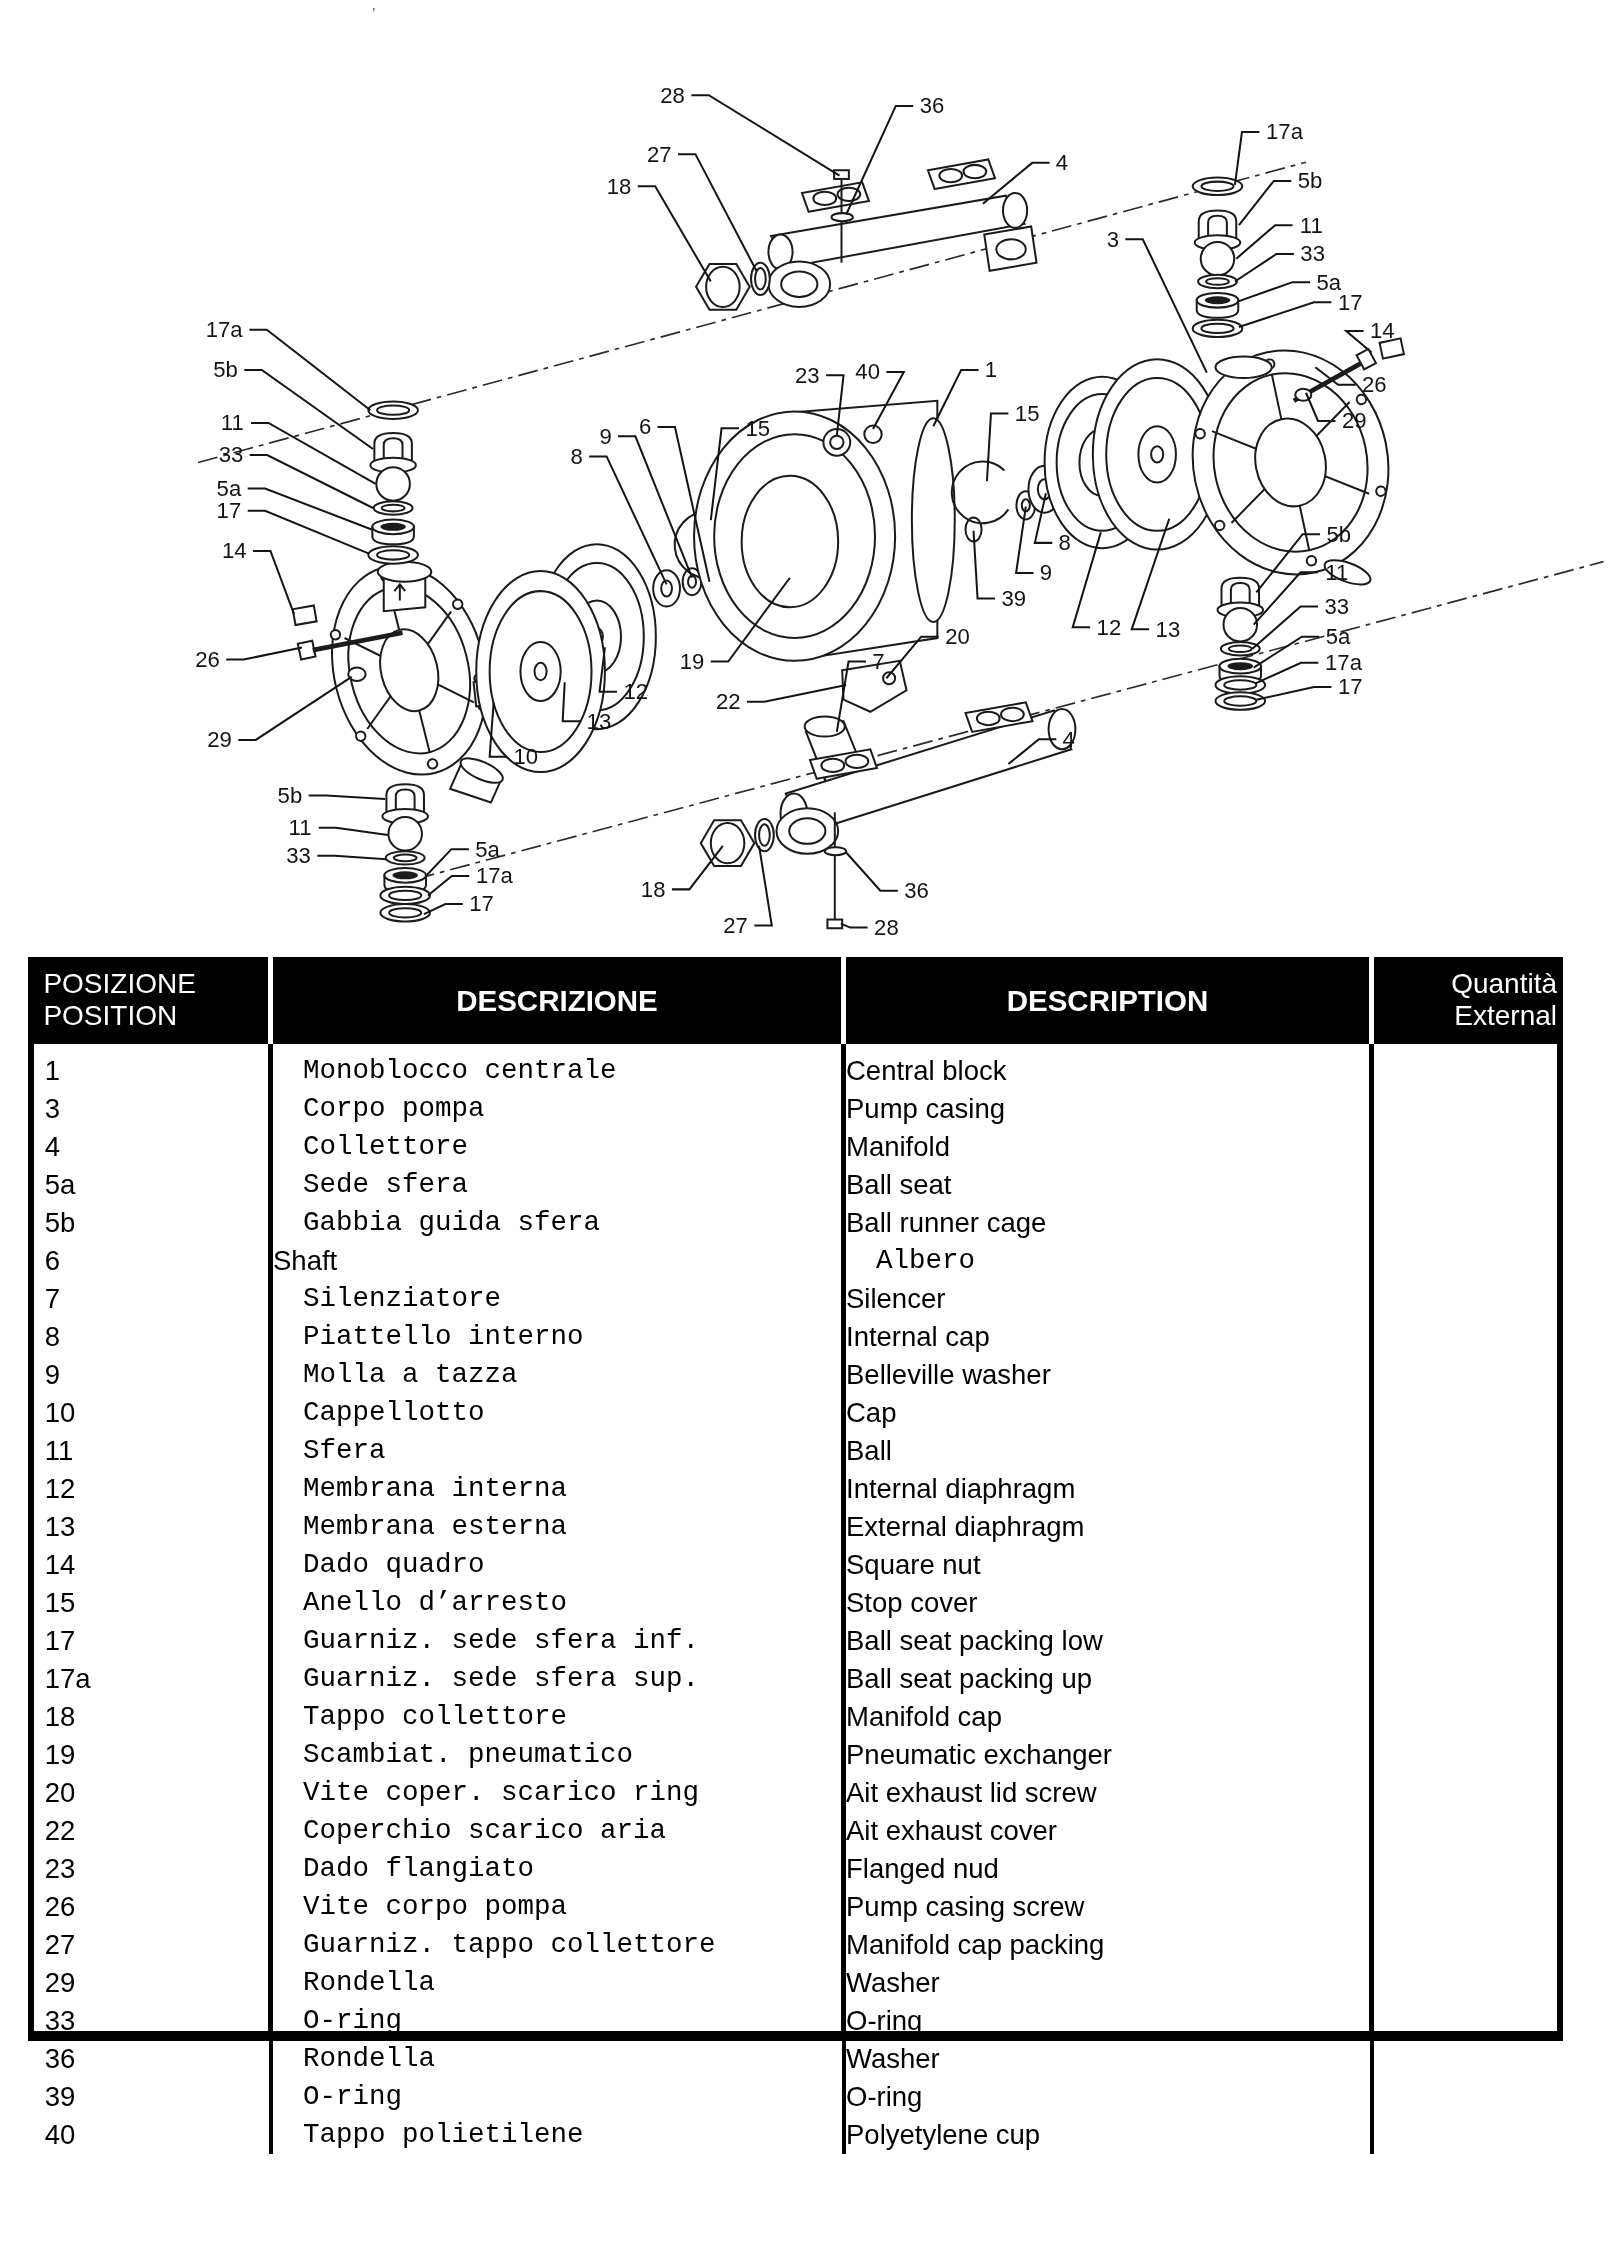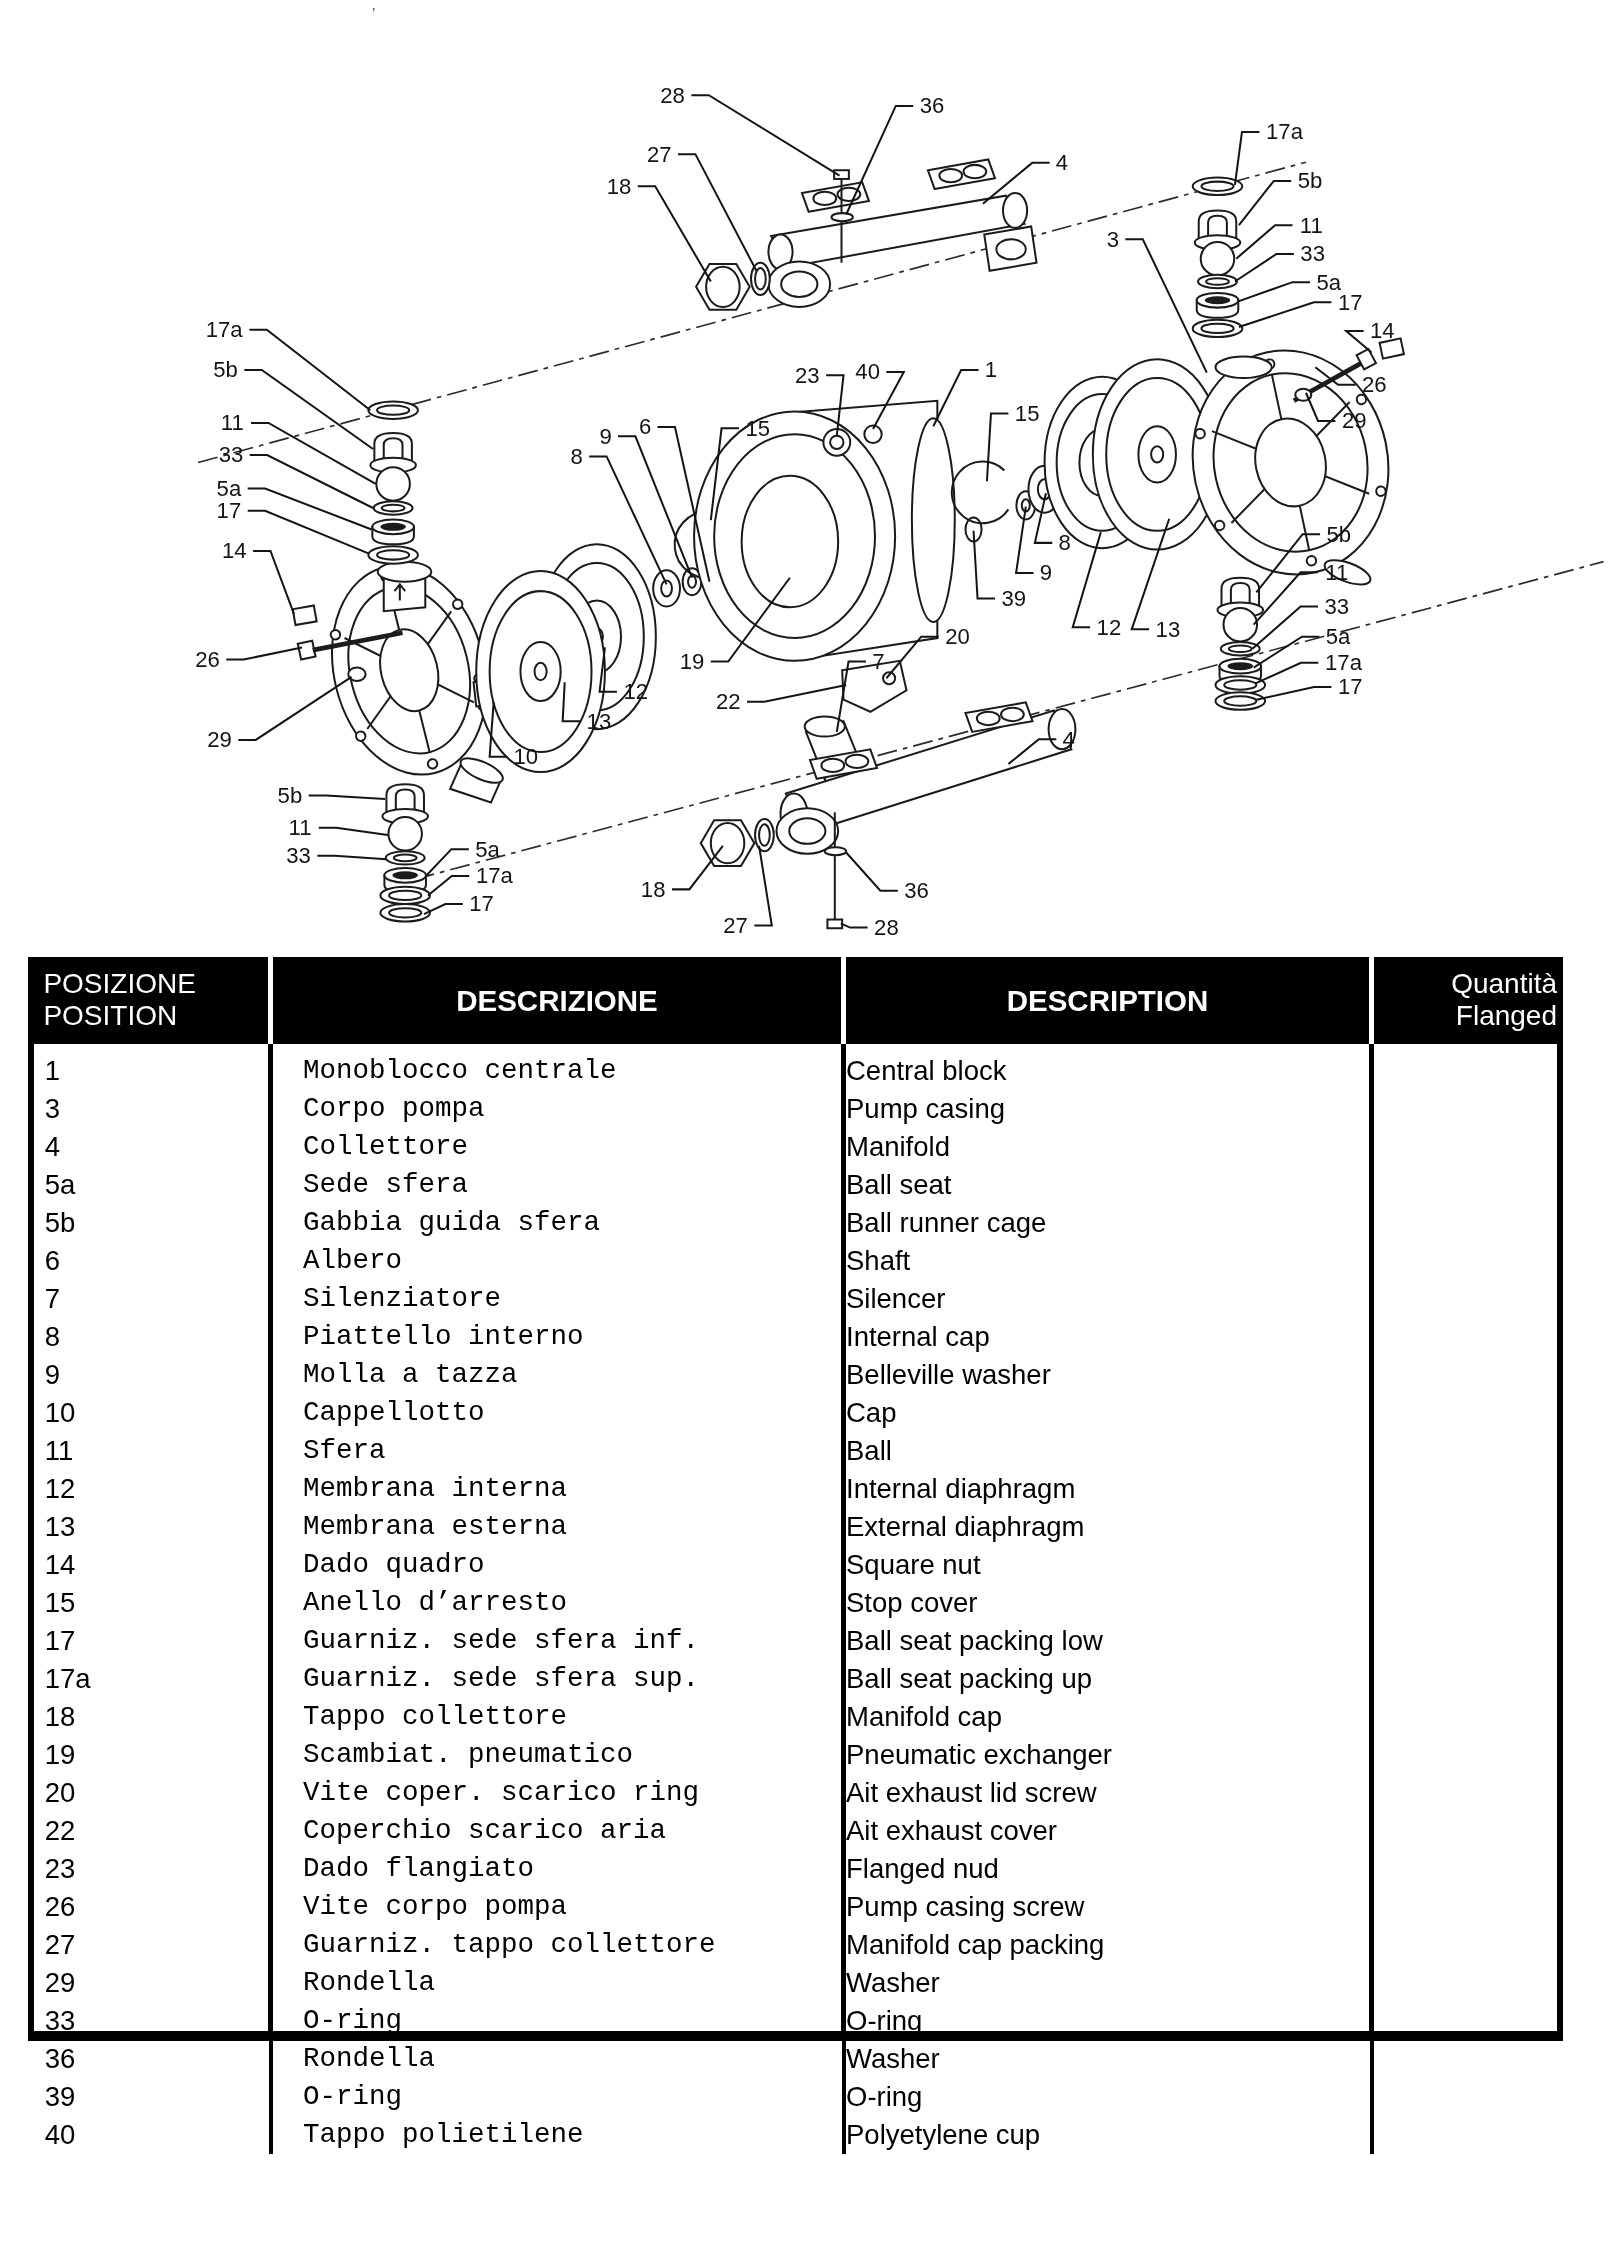--- a/index.html
+++ b/index.html
@@ -441,21 +441,21 @@
         <div>POSITION</div>
       </div>
       <div class="th th-desc th-gap">
         <span>DESCRIZIONE</span>
       </div>
       <div class="th th-desc th-gap">
         <span>DESCRIPTION</span>
       </div>
       <div class="th th-qty">
         <div>Quantità</div>
-        <div>Flanged</div>
+        <div>External</div>
       </div>
     </div>
 
     <div class="colline" style="left:234px;"></div>
     <div class="colline" style="left:807px;"></div>
     <div class="colline" style="left:1335px;"></div>
     <div class="tbody" id="tbody">
     <div class="tr">
       <div class="td td-pos">1</div>
       <div class="td td-it">Monoblocco centrale</div>
@@ -486,22 +486,22 @@
 
     <div class="tr">
       <div class="td td-pos">5b</div>
       <div class="td td-it">Gabbia guida sfera</div>
       <div class="td td-en">Ball runner cage</div>
       <div class="td td-qty"></div>
     </div>
 
     <div class="tr">
       <div class="td td-pos">6</div>
+      <div class="td td-en">Shaft</div>
       <div class="td td-it">Albero</div>
-      <div class="td td-en">Shaft</div>
       <div class="td td-qty"></div>
     </div>
 
     <div class="tr">
       <div class="td td-pos">7</div>
       <div class="td td-it">Silenziatore</div>
       <div class="td td-en">Silencer</div>
       <div class="td td-qty"></div>
     </div>
 

